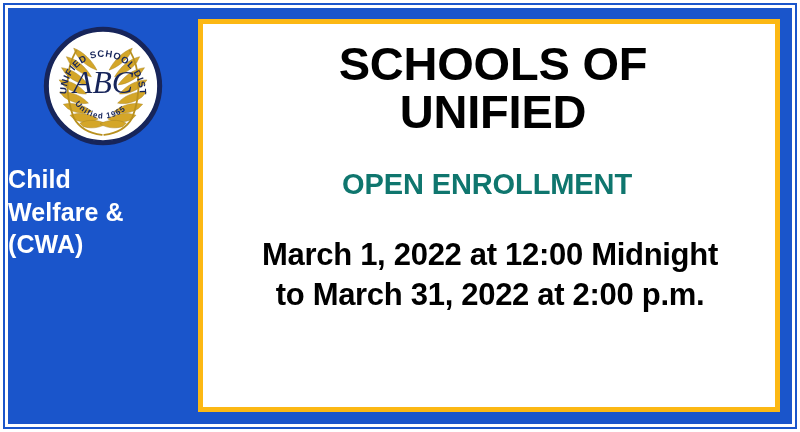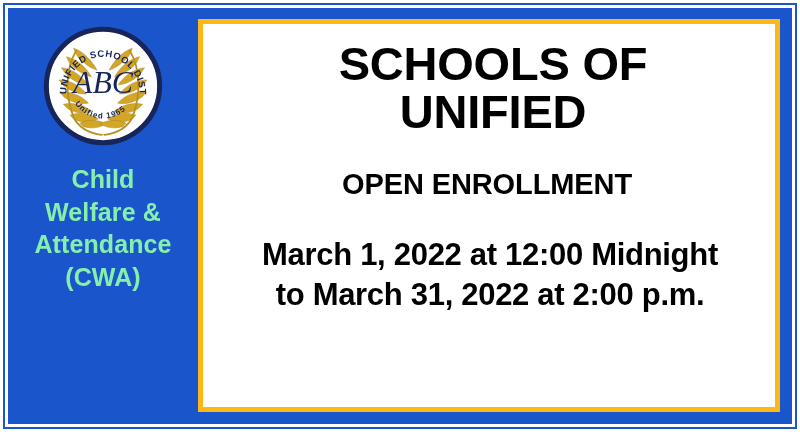--- a/index.html
+++ b/index.html
@@ -60,25 +60,24 @@
   .logo {
     width: 122px;
     height: 122px;
     flex: 0 0 122px;
     display: block;
   }
 
   .dept-text {
     margin-top: 16px;
     width: 100%;
-    color: #86efac;
+    color: #ffffff;
     font-weight: bold;
     font-size: 25px;
     line-height: 1.30;
-    text-align: center;
     letter-spacing: 0.1px;
   }
   .dept-text .ln { display: block; }
 
   
   .right-col {
     flex: 1 1 auto;
     display: flex;
     padding: 11px 12px 12px 0px;
     box-sizing: border-box;
@@ -101,21 +100,21 @@
     font-size: 47px;
     line-height: 1.03;
     text-align: center;
     letter-spacing: -0.2px;
     font-stretch: condensed;
     margin: 4px 0 0 0;
   }
   .headline .ln { display: block; }
 
   .subhead {
-    color: #000000;
+    color: #0f766e;
     font-weight: bold;
     font-size: 29px;
     line-height: 1.1;
     text-align: left;
     letter-spacing: -0.1px;
     margin: 32px 12px 0 0;
   }
 
   .dates {
     color: #000000;
@@ -183,21 +182,20 @@
         <text font-family="'Liberation Sans', sans-serif" font-size="13" font-weight="bold" fill="#17255a" letter-spacing="1.6">
           <textPath href="#arcBotL" startOffset="68%" text-anchor="middle">1965</textPath>
         </text>
 
         <text x="100" y="112" text-anchor="middle" font-family="'Liberation Serif', serif" font-size="52" font-style="italic" fill="#17255a">ABC</text>
       </svg>
 
       <div class="dept-text">
         <span class="ln">Child</span>
         <span class="ln">Welfare &amp;</span>
-        <span class="ln">Attendance</span>
         <span class="ln">(CWA)</span>
       </div>
     </div>
 
     <div class="right-col">
       <div class="card">
 
         <div class="headline">
           <span class="ln">SCHOOLS OF</span>
           <span class="ln">UNIFIED</span>

